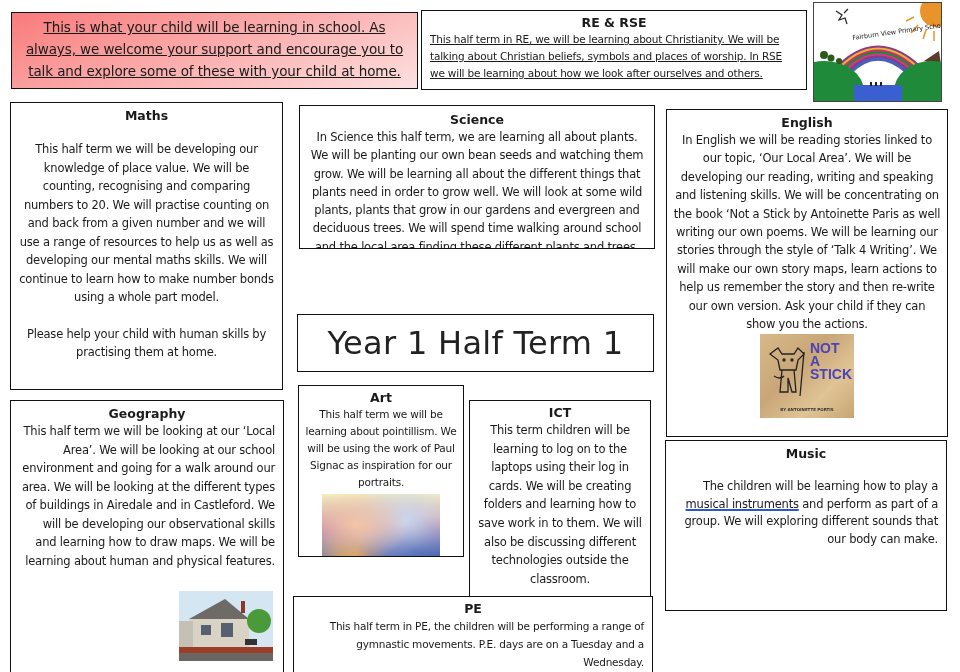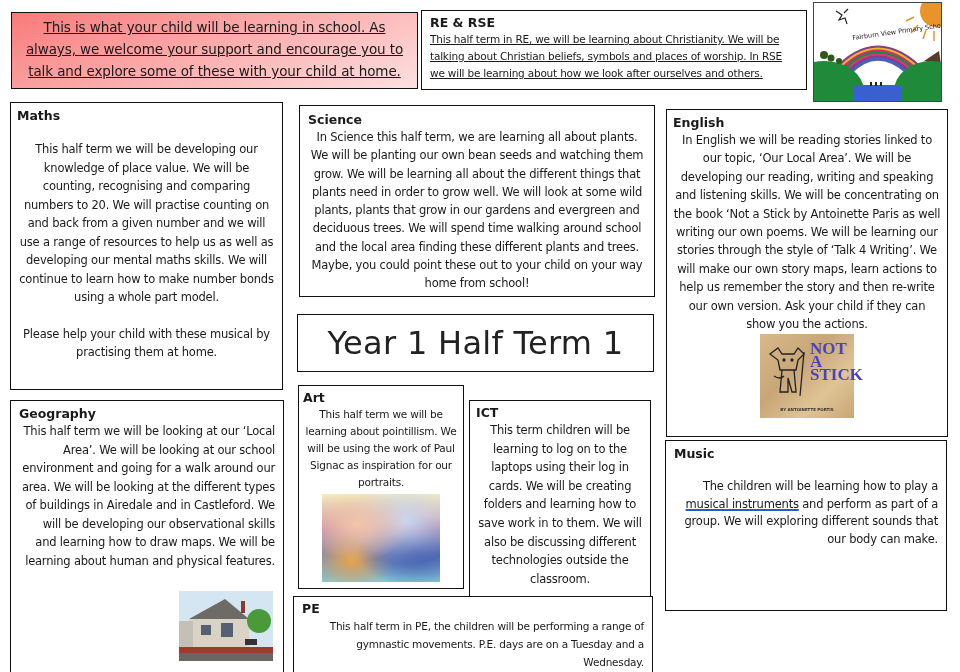--- a/index.html
+++ b/index.html
@@ -6,21 +6,21 @@
   html, body { width: 960px; height: 672px; background: #ffffff; overflow: hidden; }
   body { position: relative; font-family: "DejaVu Sans", sans-serif; color: #1a1a1a; }
   .box {
     position: absolute;
     border: 1.5px solid #111;
     background: #fff;
     overflow: hidden;
   }
   .title {
     font-weight: bold;
-    text-align: left;
+    text-align: center;
     font-size: 12.5px;
     line-height: 16px;
   }
   .body {
     font-size: 11.5px;
     line-height: 18.5px;
     letter-spacing: -0.2px;
   }
   .center { text-align: center; }
   .left { text-align: right; }
@@ -35,51 +35,51 @@
 
   #re { left: 421px; top: 10px; width: 386px; height: 80px; padding: 4px 8px; }
   #re .body { font-size: 10.5px; line-height: 17px; text-decoration: underline; }
 
   #logo { left: 813px; top: 2px; width: 129px; height: 100px; border: 1px solid #444; background: #fff; padding: 0; }
 
   #maths { left: 10px; top: 102px; width: 273px; height: 288px; padding: 5px 6px; }
   #maths .body { margin-top: 16px; }
   #maths .note { margin-top: 18px; }
 
-  #science { left: 299px; top: 105px; width: 356px; height: 192px; padding: 6px 8px; }
+  #science { left: 299px; top: 105px; width: 356px; height: 144px; padding: 6px 8px; }
   #science .body { line-height: 18.3px; }
 
   #heading { left: 297px; top: 314px; width: 357px; height: 58px; display: flex; align-items: center; justify-content: center; }
   #heading span { font-size: 32px; color: #222; letter-spacing: 0.3px; }
 
   #english { left: 666px; top: 109px; width: 282px; height: 328px; padding: 5px 6px; }
   #english .body { line-height: 18.4px; }
   .book-cover {
     width: 94px; height: 84px; margin: 1px auto 0;
     background: linear-gradient(135deg, #d8b98a 0%, #c8a677 40%, #e0c496 70%, #c9a574 100%);
     position: relative;
   }
   .book-cover .not {
     position: absolute; left: 50px; top: 8px;
-    font-family: Liberation Serif, serif; font-weight: bold; color: #4a44b8;
-    font-size: 17px; line-height: 13px;
+    font-family: Liberation Sans, sans-serif; font-weight: bold; color: #4a44b8;
+    font-size: 14px; line-height: 13px;
   }
   .book-cover .by {
     position: absolute; left: 0; right: 0; bottom: 6px; text-align: center;
     font-size: 4px; font-weight: bold; color: #333;
   }
 
   #geography { left: 10px; top: 400px; width: 274px; height: 280px; padding: 5px 8px; }
   #geography .body { line-height: 18.5px; }
   .house-photo {
     position: absolute; left: 168px; top: 190px; width: 94px; height: 70px;
     background: linear-gradient(180deg, #cfe3f5 0%, #dfeaf3 30%, #c9c4bb 31%, #b7b0a6 70%, #8d4a36 71%, #6b6661 100%);
   }
 
-  #art { left: 298px; top: 385px; width: 166px; height: 204px; padding: 4px 4px; }
+  #art { left: 298px; top: 385px; width: 166px; height: 172px; padding: 4px 4px; }
   #art .title { font-size: 12.5px; }
   #art .body { font-size: 10.5px; line-height: 17px; }
   .painting {
     width: 118px; height: 88px; margin: 3px auto 0;
     background:
       radial-gradient(ellipse at 30% 35%, #f2c6a8 0%, rgba(242,198,168,0) 45%),
       radial-gradient(ellipse at 70% 30%, #c9d7f0 0%, rgba(201,215,240,0) 50%),
       radial-gradient(ellipse at 80% 65%, #3b56a8 0%, rgba(59,86,168,0) 45%),
       radial-gradient(ellipse at 25% 75%, #e8a34a 0%, rgba(232,163,74,0) 35%),
       linear-gradient(180deg, #f4eebe 0%, #c98da6 40%, #6c86c8 70%, #86c9d8 100%);
@@ -143,21 +143,21 @@
         <circle cx="10" cy="52" r="4"></circle>
         <circle cx="17" cy="55" r="3.5"></circle>
         <circle cx="25" cy="58" r="3"></circle>
       </g>
   </svg>
 </div>
 
 <div class="box" id="maths">
   <div class="title">Maths</div>
   <p class="body center">This half term we will be developing our knowledge of place value. We will be counting, recognising and comparing numbers to 20. We will practise counting on and back from a given number and we will use a range of resources to help us as well as developing our mental maths skills. We will continue to learn how to make number bonds using a whole part model.</p>
-  <p class="body center note">Please help your child with these musical by practising them at home.</p>
+  <p class="body center note">Please help your child with human skills by practising them at home.</p>
 </div>
 
 <div class="box" id="science">
   <div class="title">Science</div>
   <p class="body center">In Science this half term, we are learning all about plants. We will be planting our own bean seeds and watching them grow. We will be learning all about the different things that plants need in order to grow well. We will look at some wild plants, plants that grow in our gardens and evergreen and deciduous trees. We will spend time walking around school and the local area finding these different plants and trees. Maybe, you could point these out to your child on your way home from school!</p>
 </div>
 
 <div class="box" id="heading">
   <span>Year 1 Half Term 1</span>
 </div>

